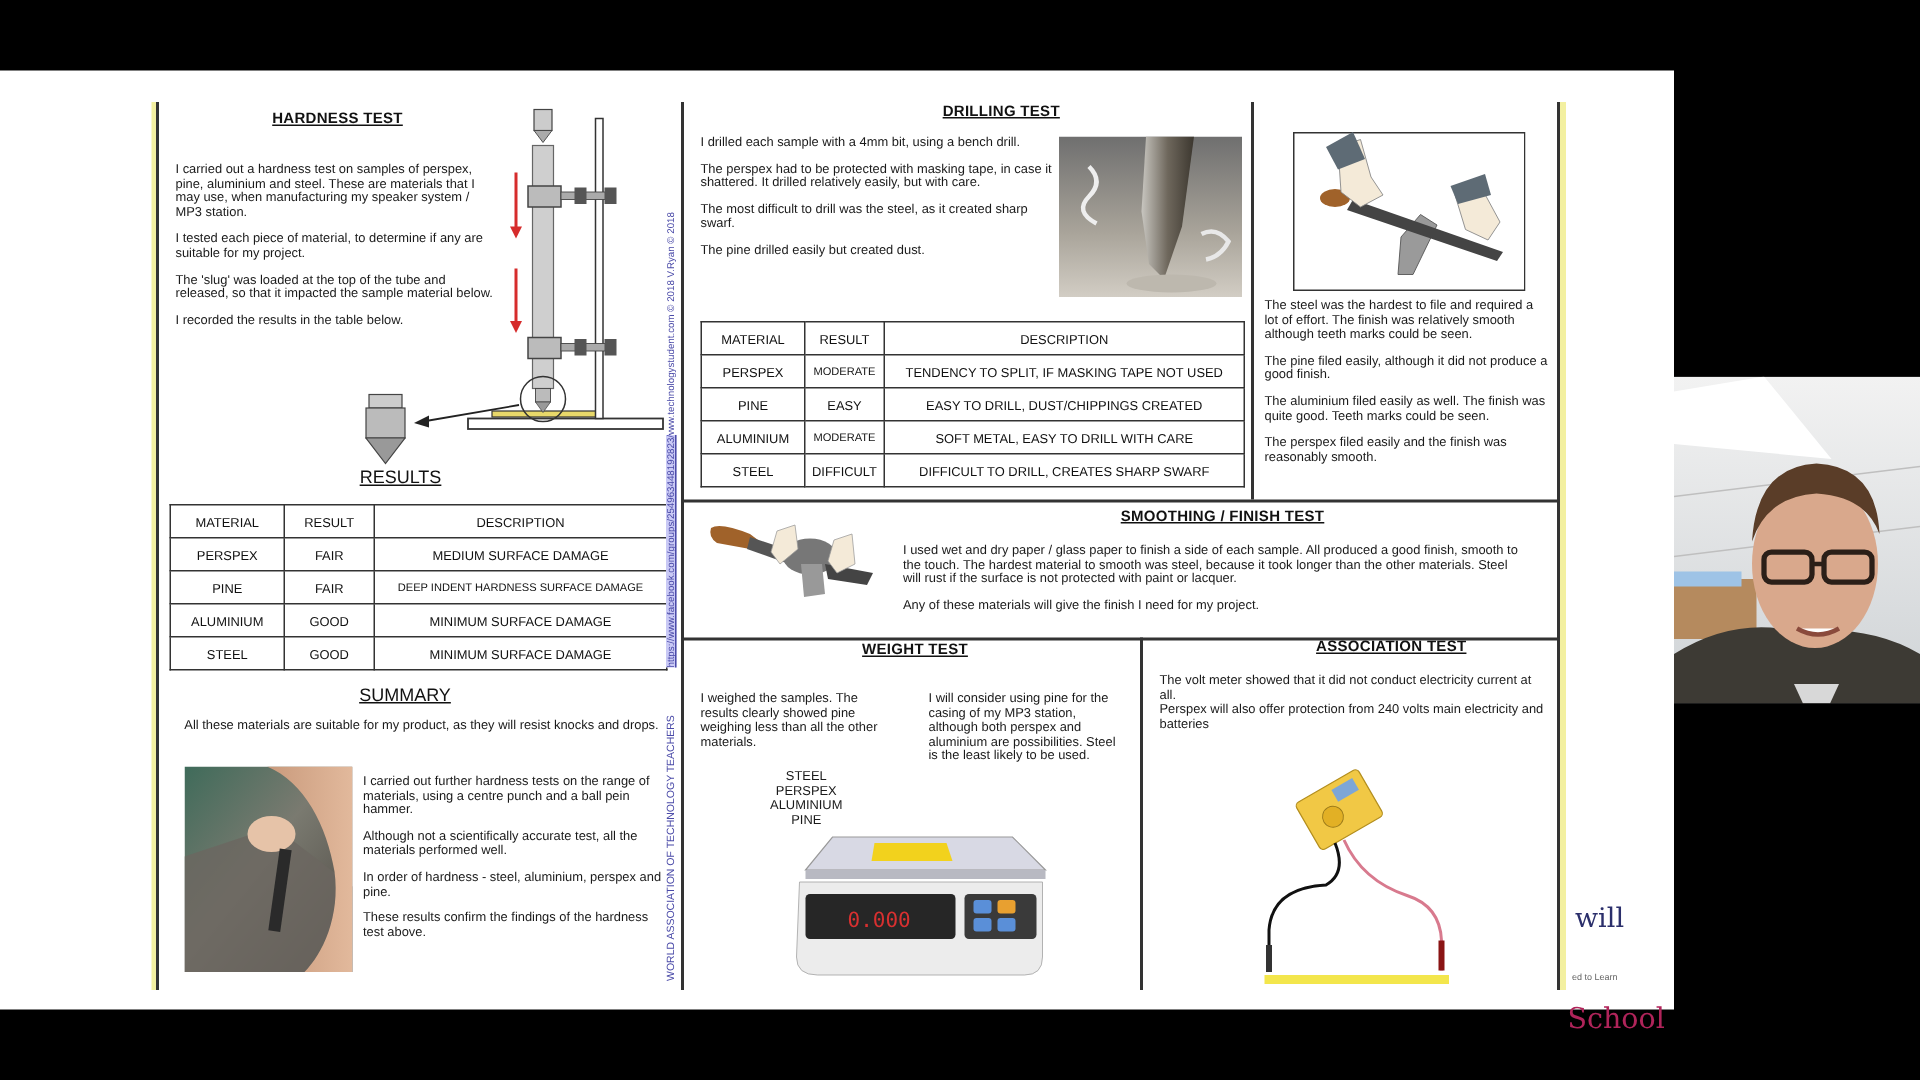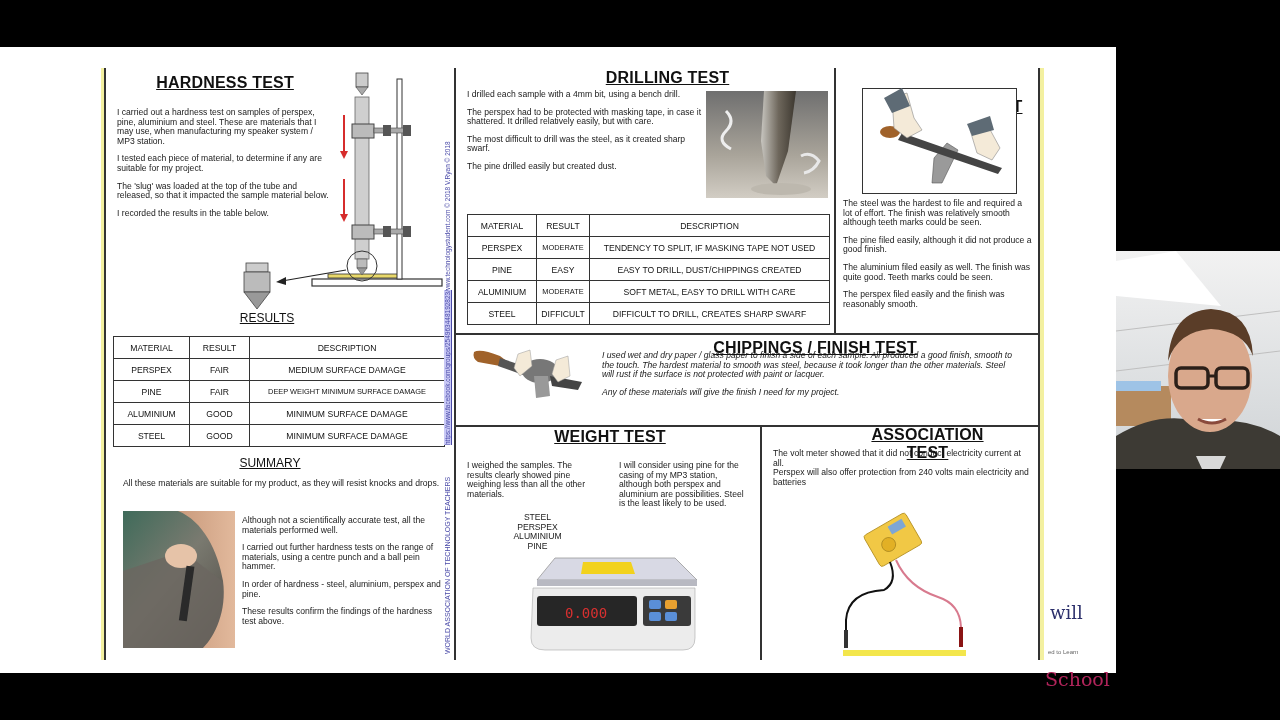--- a/index.html
+++ b/index.html
@@ -6,21 +6,21 @@
   html, body { width: 1280px; height: 720px; overflow: hidden; background: #000; }
   body { position: relative; font-family: "Liberation Sans", sans-serif; color: #111; }
   .abs { position: absolute; }
 
   
   .slide { position: absolute; left: 0; top: 47px; width: 1116px; height: 626px; background: #fff; }
   .ybar { position: absolute; width: 4px; background: #f3f0a0; }
   .vline { position: absolute; width: 2px; background: #333; }
   .hline { position: absolute; height: 2px; background: #333; }
 
-  .title { position: absolute; font-weight: bold; font-size: 16px; text-decoration: underline; text-align: center; letter-spacing: 0.2px; }
+  .title { position: absolute; font-weight: bold; font-size: 10px; text-decoration: underline; text-align: center; letter-spacing: 0.2px; }
   .subtitle { position: absolute; font-size: 12px; text-decoration: underline; text-align: center; }
   .txt { position: absolute; font-size: 8.6px; line-height: 9.6px; color: #1a1a1a; }
   .txt p { margin-bottom: 8px; }
 
   table.grid { position: absolute; border-collapse: collapse; font-size: 8.6px; text-align: center; }
   table.grid th, table.grid td { border: 1.5px solid #333; padding: 0 2px; height: 22px; white-space: nowrap; }
   table.grid th { font-weight: normal; }
   .small { font-size: 7.4px; margin-top: 20px; }
 
   .vert { position: absolute; font-size: 6.5px; color: #4a4aa8; white-space: nowrap; transform-origin: left top; transform: rotate(-90deg); }
@@ -103,21 +103,21 @@
     </thead>
     <tbody>
       <tr>
         <td>PERSPEX</td>
         <td>FAIR</td>
         <td>MEDIUM SURFACE DAMAGE</td>
       </tr>
       <tr>
         <td>PINE</td>
         <td>FAIR</td>
-        <td class="small">DEEP WEIGHT MINIMUM SURFACE DAMAGE</td>
+        <td class="small">DEEP INDENT HARDNESS SURFACE DAMAGE</td>
       </tr>
       <tr>
         <td>ALUMINIUM</td>
         <td>GOOD</td>
         <td>MINIMUM SURFACE DAMAGE</td>
       </tr>
       <tr>
         <td>STEEL</td>
         <td>GOOD</td>
         <td>MINIMUM SURFACE DAMAGE</td>
@@ -140,22 +140,22 @@
         <stop offset="1" stop-color="#e2b99c"></stop>
       </linearGradient>
     </defs>
     <rect width="112" height="137" fill="url(#pg)"></rect>
     <polygon points="0,60 60,40 112,80 112,137 0,137" fill="#6b6660" opacity="0.8"></polygon>
     <path d="M55,0 C80,10 95,40 100,70 C104,100 92,125 80,137 L112,137 L112,0 Z" fill="url(#hand)"></path>
     <ellipse cx="58" cy="45" rx="16" ry="12" fill="#e6c3a8"></ellipse>
     <rect x="60" y="55" width="8" height="55" fill="#2a2a2a" transform="rotate(8 64 80)"></rect>
   </svg>
   <div class="txt" style="left:242px; top:469px; width:200px;">
+    <p>I carried out further hardness tests on the range of materials, using a centre punch and a ball pein hammer.</p>
     <p>Although not a scientifically accurate test, all the materials performed well.</p>
-    <p>I carried out further hardness tests on the range of materials, using a centre punch and a ball pein hammer.</p>
     <p>In order of hardness - steel, aluminium, perspex and pine.</p>
     <p>These results confirm the findings of the hardness test above.</p>
   </div>
 
   <div class="vert" style="left:444px; top:245px;">www.technologystudent.com © 2018 V.Ryan © 2018</div>
   <div class="vert" style="left:444px; top:398px;"><span class="hl">https://www.facebook.com/groups/254963448192823/</span></div>
   <div class="vert" style="left:444px; top:607px; font-size:7px;">WORLD ASSOCIATION OF TECHNOLOGY TEACHERS</div>
 
   <div class="title" style="left:590px; top:22px; width:155px;">DRILLING TEST</div>
   <div class="txt" style="left:467px; top:43px; width:238px;">
@@ -227,31 +227,31 @@
     <path d="M108,42 L125,36 L138,60 L130,72 L115,65 Z" fill="#f4ead8" stroke="#888" stroke-width="0.6"></path>
     <path d="M105,36 L128,28 L132,42 L110,48 Z" fill="#5e6b75"></path>
   </svg>
   <div class="txt" style="left:843px; top:152px; width:190px;">
     <p>The steel was the hardest to file and required a lot of effort. The finish was relatively smooth although teeth marks could be seen.</p>
     <p>The pine filed easily, although it did not produce a good finish.</p>
     <p>The aluminium filed easily as well. The finish was quite good. Teeth marks could be seen.</p>
     <p>The perspex filed easily and the finish was reasonably smooth.</p>
   </div>
 
-  <div class="title" style="left:700px; top:292px; width:230px;">CHIPPINGS / FINISH TEST</div>
+  <div class="title" style="left:700px; top:292px; width:230px;">SMOOTHING / FINISH TEST</div>
   <svg class="abs" style="left:470px; top:299px;" width="120" height="60" viewBox="0 0 120 60">
     <path d="M4,6 Q10,2 30,10 L38,16 Q36,22 30,20 L8,16 Q2,12 4,6 Z" fill="#a0622a"></path>
     <polygon points="30,12 60,22 56,30 28,20" fill="#555"></polygon>
     <ellipse cx="70" cy="25" rx="18" ry="12" fill="#777"></ellipse>
     <polygon points="64,30 78,30 80,50 66,52" fill="#999"></polygon>
     <polygon points="80,30 112,36 108,44 82,40" fill="#444"></polygon>
     <path d="M48,8 L60,4 L62,20 L50,30 L44,22 Z" fill="#f4ead8" stroke="#999" stroke-width="0.5"></path>
     <path d="M86,14 L98,10 L100,30 L88,36 L82,28 Z" fill="#f4ead8" stroke="#999" stroke-width="0.5"></path>
   </svg>
-  <div class="txt" style="left:602px; top:304px; width:415px;font-style:italic;">
+  <div class="txt" style="left:602px; top:315px; width:415px;">
     <p>I used wet and dry paper / glass paper to finish a side of each sample. All produced a good finish, smooth to the touch. The hardest material to smooth was steel, because it took longer than the other materials. Steel will rust if the surface is not protected with paint or lacquer.</p>
     <p>Any of these materials will give the finish I need for my project.</p>
   </div>
 
   <div class="title" style="left:545px; top:381px; width:130px;">WEIGHT TEST</div>
   <div class="txt" style="left:467px; top:414px; width:130px;">I weighed the samples. The results clearly showed pine weighing less than all the other materials.</div>
   <div class="txt" style="left:619px; top:414px; width:132px;">I will consider using pine for the casing of my MP3 station, although both perspex and aluminium are possibilities. Steel is the least likely to be used.</div>
   <div class="txt" style="left:505px; top:466px; width:65px; text-align:center;">
     <div>STEEL</div>
     <div>PERSPEX</div>

